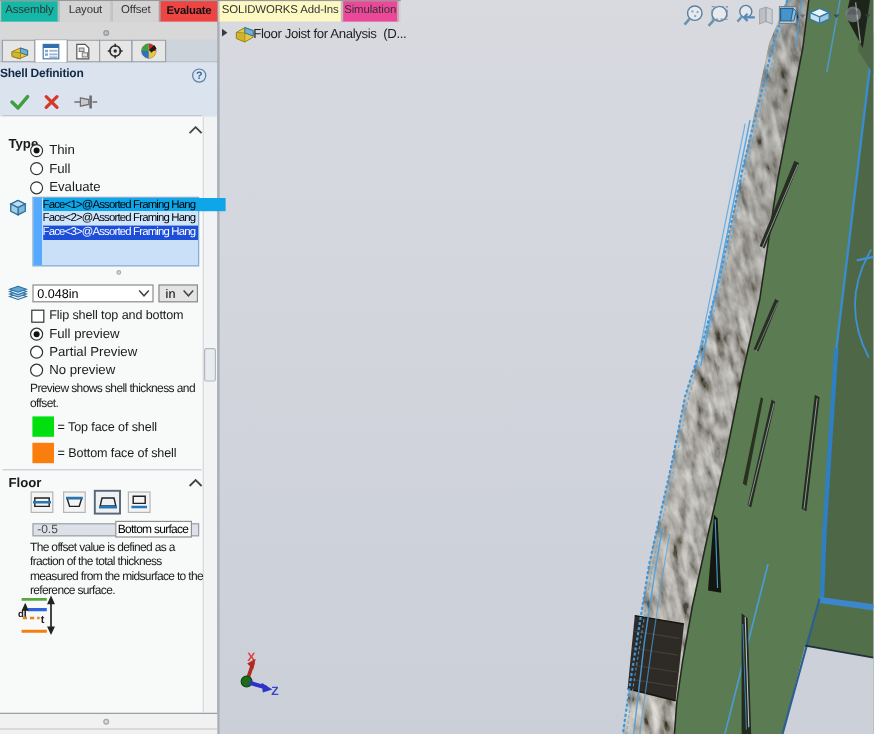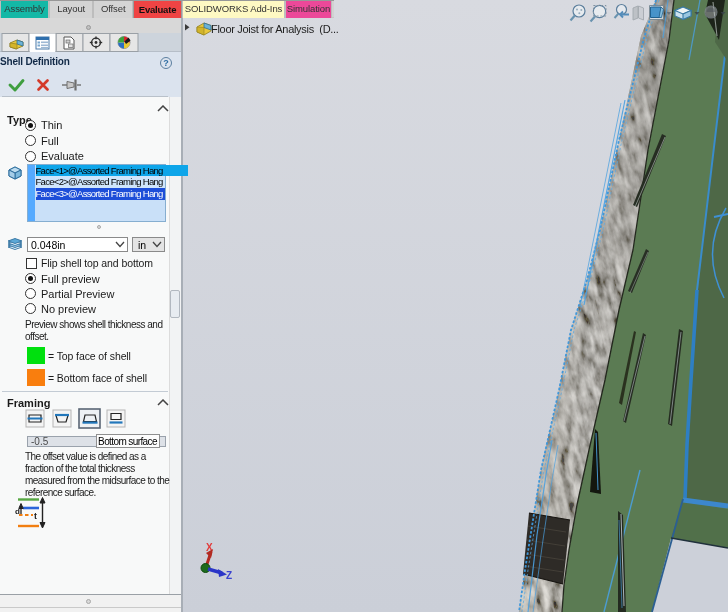--- a/index.html
+++ b/index.html
@@ -294,21 +294,21 @@
 <div class="abs t11" style="left:41px;top:288px">Partial Preview</div>
 <div class="abs" style="left:25.0px;top:303.0px;width:11px;height:11px;border:1px solid #333;border-radius:50%;background:#fff"></div>
 <div class="abs t11" style="left:41px;top:303px">No preview</div>
 
 <div class="abs" style="left:25px;top:318.5px;font-size:10px;letter-spacing:-0.5px;line-height:12px;color:#1a1a1a;white-space:nowrap">Preview shows shell thickness and<br>offset.</div>
 <div class="abs" style="left:26.5px;top:347px;width:18px;height:16.5px;background:#00e00e"></div>
 <div class="abs" style="left:48px;top:349.5px;font-size:10.5px;letter-spacing:-0.1px;color:#1a1a1a">= Top face of shell</div>
 <div class="abs" style="left:26.5px;top:368.5px;width:18px;height:17px;background:#f97e0e"></div>
 <div class="abs" style="left:48px;top:371.5px;font-size:10.5px;letter-spacing:-0.1px;color:#1a1a1a">= Bottom face of shell</div>
 <div class="abs" style="left:2px;top:391px;width:166px;height:1px;background:#c3cbd4"></div>
-<div class="abs t11" style="left:7px;top:397px;font-weight:bold">Framing</div>
+<div class="abs t11" style="left:7px;top:397px;font-weight:bold">Floor</div>
 <svg class="abs" style="left:157px;top:399px" width="12" height="8">
     <path d="M1 6 L6 1 L11 6" stroke="#444" stroke-width="1.5" fill="none"></path>
   </svg>
 <svg class="abs" style="left:24px;top:407px" width="110" height="24" viewBox="0 0 110 24">
  <g>
   <rect x="2" y="3" width="18" height="17" fill="#f4f4f4" stroke="#b5b5b5"></rect>
   <rect x="29" y="3" width="18" height="17" fill="#f4f4f4" stroke="#b5b5b5"></rect>
   <rect x="55" y="2" width="21" height="19" fill="#eef1f4" stroke="#5a6675" stroke-width="1.6"></rect>
   <rect x="83" y="3" width="18" height="17" fill="#f4f4f4" stroke="#b5b5b5"></rect>
  </g>

